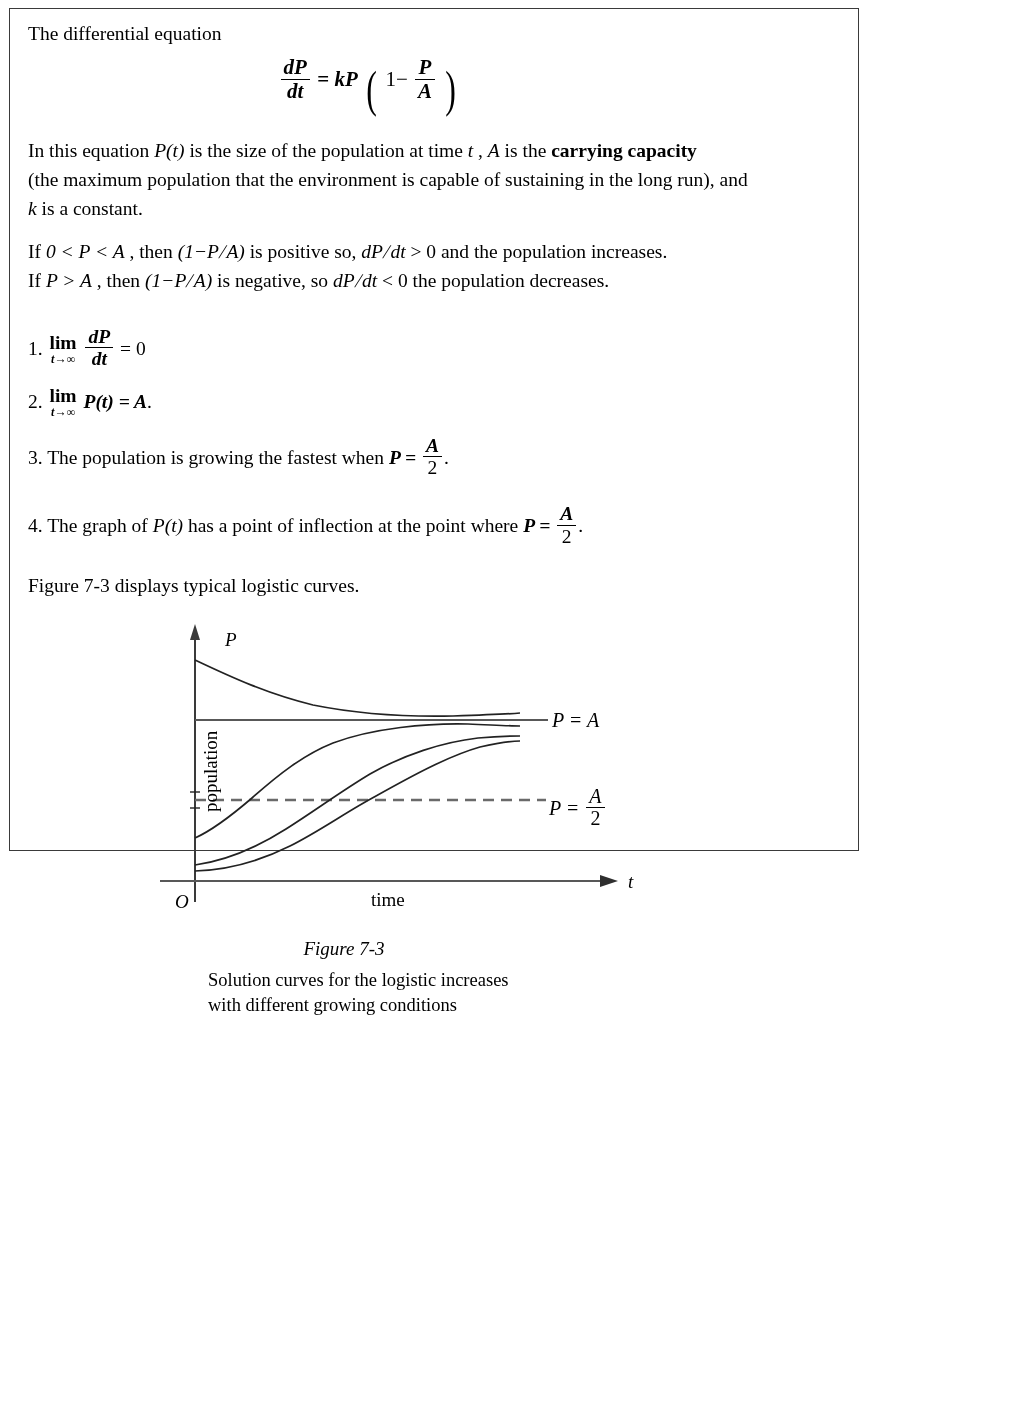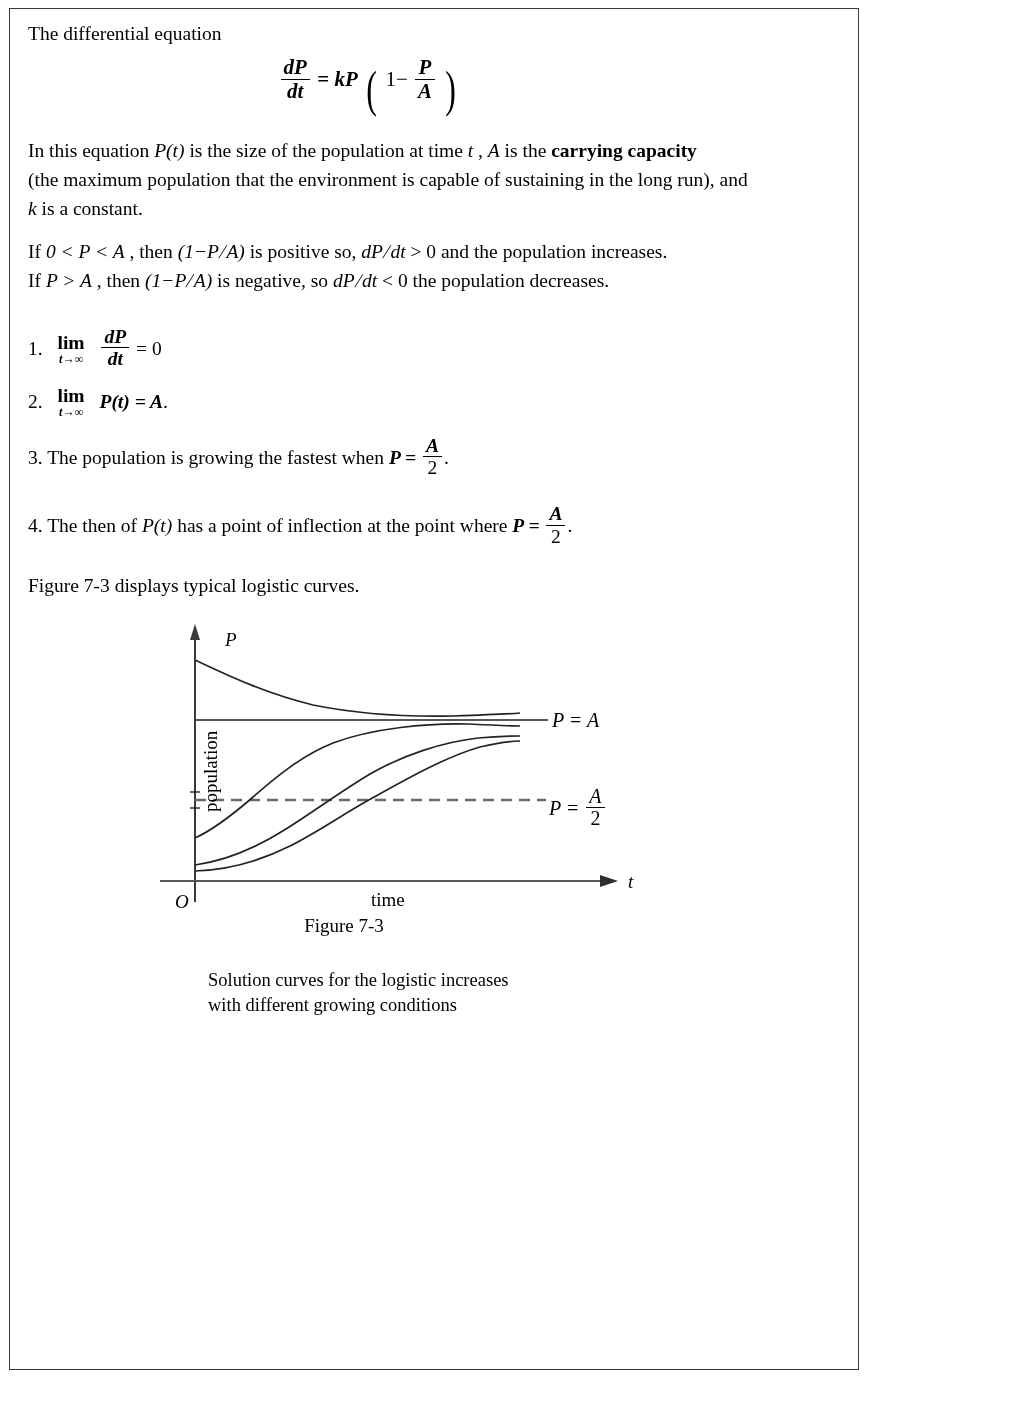--- a/index.html
+++ b/index.html
@@ -13,21 +13,21 @@
     font-family: "Liberation Serif", "DejaVu Serif", serif;
     color: #000000;
     position: relative;
     overflow: hidden;
   }
   .page-frame {
     position: absolute;
     left: 9px;
     top: 8px;
     width: 850px;
-    height: 1362px;
+    height: 843px;
     border: 1.6px solid #3a3a3a;
     box-sizing: border-box;
     background: #fff;
   }
   .content {
     position: absolute;
     left: 18px;
     top: 10px;
     right: 18px;
   }
@@ -94,40 +94,41 @@
     font-size: 19.5px;
     line-height: 28px;
     position: relative;
     margin: 0;
   }
   .lim-block {
     display: inline-block;
     text-align: center;
     vertical-align: -0.45em;
     line-height: 1;
-    margin: 0 10px;
+    margin: 0 2px;
   }
   .lim-block .lim-main { display: block; font-weight: bold; font-size: 1em; }
   .lim-block .lim-sub  { display: block; font-size: 0.62em; font-style: italic; font-weight: bold; margin-top: 1px;}
 
   
   .figure-wrap {
     position: relative;
     height: 420px;
   }
   .fig-svg { position: absolute; left: 0; top: 0; }
   .fig-caption {
     position: absolute;
     font-size: 19px;
     text-align: center;
   }
   .fig-num {
     left: 196px;
-    top: 299px;
+    top: 322px;
     width: 240px;
+    font-style: italic;
   }
   .fig-desc {
     left: 180px;
     top: 352px;
     width: 470px;
     text-align: left;
     line-height: 25px;
     font-size: 18.5px;
   }
   .axis-label {
@@ -222,21 +223,21 @@
       </span><span>.</span>
     </div>
 
     <div style="height:8px"></div>
 
 
     <div class="gap-m"></div>
 
     <div class="li">
       <span>4.</span>
-      <span>The then of  </span><span class="it">P(t)</span><span>  has a point of inflection at the point where  </span><span class="bdit">P =</span>
+      <span>The graph of  </span><span class="it">P(t)</span><span>  has a point of inflection at the point where  </span><span class="bdit">P =</span>
       <span class="frac">
         <span class="num bdit">A</span>
         <span class="den">2</span>
       </span><span>.</span>
     </div>
 
     <div class="gap-l"></div>
 
     <p class="para">Figure 7-3 displays typical logistic curves.</p>
 

